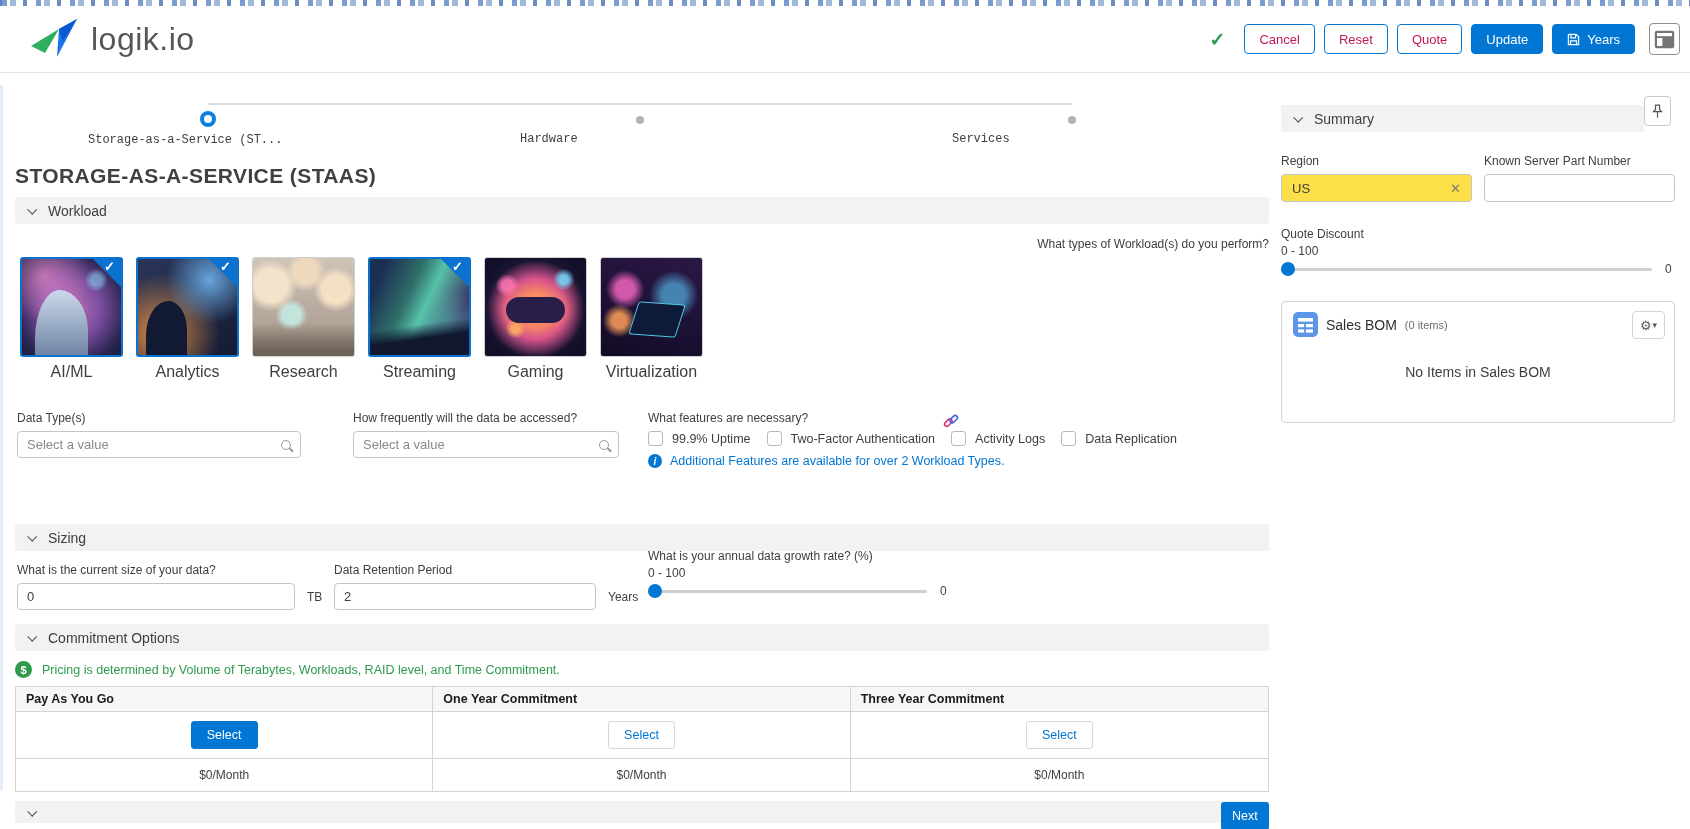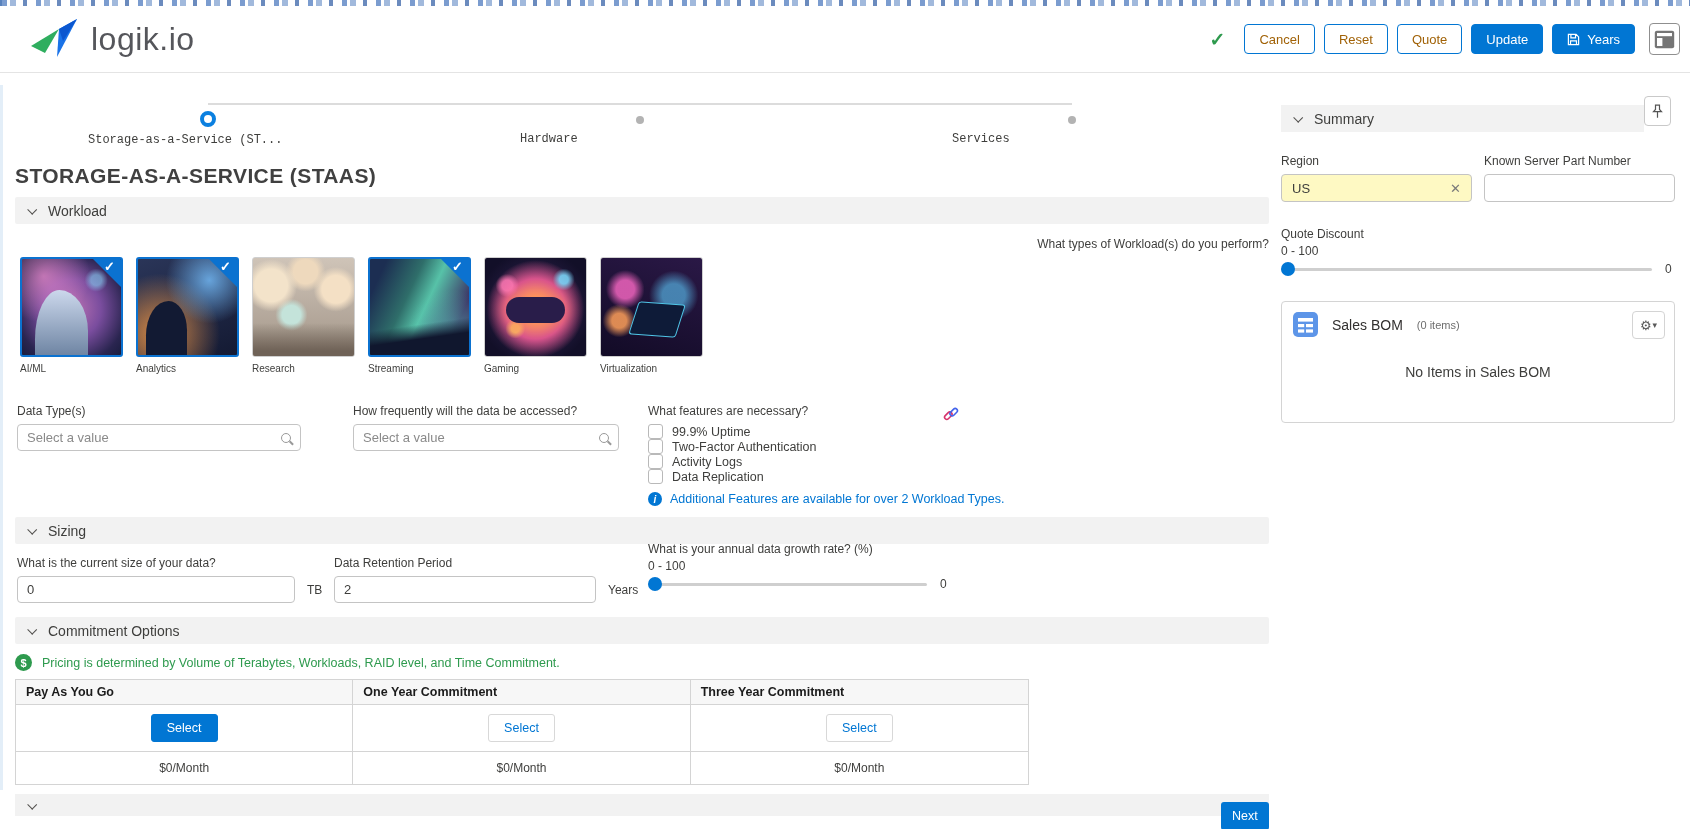--- a/index.html
+++ b/index.html
@@ -10,21 +10,21 @@
   
   .top-strip { height:6px; background:repeating-linear-gradient(90deg,#5b84c4 0 5px,#fff 5px 8px,#8aa8d4 8px 14px,#fff 14px 21px,#476fae 21px 25px,#fff 25px 34px); opacity:.8; border-left:2px solid #2f64ad; }
   .left-edge { position:absolute; left:0; top:85px; width:3px; height:705px; background:#e3eef8; }
 
   
   .app-header { height:67px; display:flex; align-items:center; justify-content:space-between; padding:0 10px 0 30px; border-bottom:1px solid #e4e4e4; background:#fff; }
   .logo { display:flex; align-items:center; gap:13px; }
   .logo-text { font-size:32px; color:#55565b; letter-spacing:.5px; }
   .header-actions { display:flex; align-items:center; gap:9px; }
   .check-ok { color:#2e9a4e; font-size:19px; font-weight:bold; margin-right:10px; }
-  .btn { height:30px; padding:0 14px; border-radius:4px; font-size:13px; display:inline-flex; align-items:center; gap:7px; cursor:pointer; background:#fff; border:1px solid #0176d3; color:#a16207; font-family:inherit; }
+  .btn { height:30px; padding:0 14px; border-radius:4px; font-size:13px; display:inline-flex; align-items:center; gap:7px; cursor:pointer; background:#fff; border:1px solid #0176d3; color:#be185d; font-family:inherit; }
   .btn.primary { background:#0176d3; color:#fff; border-color:#0176d3; }
   .icon-btn { width:31px; height:32px; border:1px solid #8f8f8f; border-radius:4px; background:#fff; display:inline-flex; align-items:center; justify-content:center; margin-left:5px; cursor:pointer; }
 
   
   .main { position:absolute; left:15px; top:80px; width:1254px; }
 
   
   .stepper { position:relative; height:54px; margin-top:14px; }
   .step-line { position:absolute; top:9px; left:193px; width:864px; height:2px; background:#dcdcdc; }
   .step { position:absolute; top:16px; width:240px; transform:translateX(-50%); text-align:left; cursor:pointer;font-family:Liberation Mono, monospace; }
@@ -39,21 +39,21 @@
 
   .q-label { font-size:12px; margin-top:13px;text-align:right; }
 
   
   .tiles { display:flex; gap:13px; margin-top:6px; margin-left:5px; }
   .tile { width:103px; cursor:pointer; }
   .tile-img { position:relative; width:103px; height:100px; border-radius:3px; border:1px solid #cfcfcf; overflow:hidden; }
   .tile.sel .tile-img { border:2px solid #0b72d0; }
   .tile-check { position:absolute; top:-1px; right:-1px; width:0; height:0; border-top:30px solid #0b72d0; border-left:30px solid transparent; }
   .tile-check b { position:absolute; left:-18px; top:-29px; color:#fff; font-size:13px; font-weight:700; }
-  .tile-label { text-align:left; font-size:10px; margin-top:6px; color:#3e3e3c; }
+  .tile-label { text-align:center; font-size:16px; margin-top:6px; color:#3e3e3c; }
 
   .img-aiml { background: radial-gradient(circle at 75% 22%, rgba(140,220,255,.55) 0 5%, transparent 11%), radial-gradient(circle at 22% 18%, rgba(255,150,215,.65), transparent 42%), radial-gradient(ellipse at 50% 52%, #bd74b4 0%, #7a4d9e 42%, #2a2550 78%, #161b3a 100%); }
   .img-aiml::after { content:""; position:absolute; left:13%; bottom:-4%; width:54%; height:72%; background:linear-gradient(180deg,#ccd8ec,#69809f); border-radius:46% 54% 0 0 / 72% 60% 0 0; }
   .img-analytics { background: radial-gradient(circle at 72% 22%, rgba(115,185,245,.85), transparent 42%), radial-gradient(circle at 22% 78%, rgba(242,152,70,.9), transparent 56%), linear-gradient(160deg,#2a3558,#141a33); }
   .img-analytics::after { content:""; position:absolute; left:8%; bottom:0; width:42%; height:56%; background:#121a33; border-radius:55% 45% 0 0 / 65% 55% 0 0; }
   .img-research { background: radial-gradient(circle at 18% 28%, #f3e3ca 0 15%, transparent 24%), radial-gradient(circle at 52% 14%, #eed9bd 0 12%, transparent 20%), radial-gradient(circle at 82% 32%, #f4e0c5 0 13%, transparent 21%), radial-gradient(circle at 38% 58%, #c4e3da 0 11%, transparent 19%), linear-gradient(180deg,#cfc4b8,#a29588); }
   .img-research::after { content:""; position:absolute; left:0; bottom:0; width:100%; height:34%; background:linear-gradient(180deg,transparent,#6f6257 85%); }
   .img-streaming { background: radial-gradient(circle at 82% 78%, rgba(95,205,190,.55), transparent 40%), linear-gradient(115deg,#1c2e52 12%, #2f6e6a 38%, #57c2a8 54%, #3b2f63 82%); }
   .img-streaming::after { content:""; position:absolute; left:0; bottom:0; width:100%; height:45%; background:linear-gradient(172deg,transparent 34%, #10172e 60%); }
   .img-gaming { background: radial-gradient(circle at 22% 28%, rgba(255,120,180,.85) 0 5%, transparent 11%), radial-gradient(circle at 78% 22%, rgba(120,220,255,.85) 0 4%, transparent 10%), radial-gradient(circle at 30% 72%, rgba(255,190,90,.8) 0 4%, transparent 10%), radial-gradient(circle at 50% 52%, #ff9a5c 0 16%, #d9548c 42%, transparent 68%), radial-gradient(circle at 50% 50%, #3a2a5e, #120f28 82%); }
@@ -62,69 +62,69 @@
   .img-virtualization::after { content:""; position:absolute; left:32%; top:46%; width:46%; height:32%; background:#0e1b38; border:1px solid #4fc4e6; transform:skewX(-14deg) rotate(4deg); border-radius:3px; }
 
   
   .fields-row { position:relative; margin-top:30px; height:104px; }
   .fcol { position:absolute; top:0; }
   .f-label { font-size:12px; margin-bottom:6px; }
   .select-box { width:284px; height:27px; border:1px solid #c4c4c4; border-radius:4px; display:flex; align-items:center; justify-content:space-between; padding:0 9px; background:#fff; cursor:pointer; }
   .select-box .ph { font-size:13px; color:#8a8a8a; }
   .mag { width:10px; height:10px; border:1.6px solid #9a9a9a; border-radius:50%; position:relative; flex:0 0 auto; }
   .mag::after { content:""; position:absolute; width:5px; height:1.6px; background:#9a9a9a; transform:rotate(45deg); right:-4px; bottom:-2px; }
-  .feat-list { display:flex; flex-direction:column; gap:0; margin-top:1px; }
+  .feat-list { display:flex; flex-direction:row; gap:16px; margin-top:1px; }
   .feat { display:flex; align-items:center; gap:9px; font-size:12.5px; }
   .cb { width:15px; height:15px; border:1px solid #b9b9b9; border-radius:3px; background:#fff; cursor:pointer; flex:0 0 auto; }
   .link-icon { position:absolute; left:928px; top:2px; cursor:pointer; }
   .info-row { display:flex; align-items:center; gap:8px; margin-top:8px; color:#0176d3; font-size:12.5px; }
   .info-dot { width:14px; height:14px; border-radius:50%; background:#0176d3; color:#fff; font-size:10px; font-style:italic; font-weight:700; display:flex; align-items:center; justify-content:center; flex:0 0 auto; }
 
   
   .sizing-row { position:relative; margin-top:12px; height:52px; }
   .inline { display:flex; align-items:center; }
   .text-input { border:1px solid #c4c4c4; border-radius:4px; height:27px; padding:0 9px; font-size:13px; color:#3e3e3c; font-family:inherit; background:#fff; }
   .unit { font-size:12px; margin-left:12px; }
   .range-label { font-size:12px; margin-top:3px; }
   .slider { position:relative; width:279px; height:14px; }
   .slider .track { position:absolute; left:0; right:0; top:6px; height:3px; background:#cfcfcf; border-radius:2px; }
   .slider .thumb { position:absolute; left:0; top:0; width:14px; height:14px; background:#0176d3; border-radius:50%; cursor:pointer; }
   .slider-val { font-size:12px; margin-left:13px; }
 
   
   .note-row { display:flex; align-items:center; gap:10px; margin-top:10px; color:#2e9a4e; font-size:12.5px; }
   .dollar-dot { width:17px; height:17px; border-radius:50%; background:#2e9a4e; color:#fff; font-weight:700; font-size:11px; display:flex; align-items:center; justify-content:center; flex:0 0 auto; }
-  .commit-table { margin-top:8px; border:1px solid #d4d4d4; width:1014px; }
+  .commit-table { margin-top:8px; border:1px solid #d4d4d4; width:1254px; }
   .ct-row { display:grid; grid-template-columns:1fr 1fr 1fr; }
   .ct-row .cell { border-right:1px solid #d4d4d4; }
   .ct-row .cell:last-child { border-right:none; }
   .ct-head .cell { background:#f7f7f7; font-weight:700; font-size:12.5px; color:#1b1b1b; padding:5px 10px; }
   .ct-sel .cell { padding:9px 0; text-align:center; border-top:1px solid #d4d4d4; }
   .ct-price .cell { padding:9px 0; text-align:center; font-size:12px; border-top:1px solid #d4d4d4; }
   .btn-select { font-size:12.5px; padding:6px 15px; border-radius:3px; cursor:pointer; font-family:inherit; }
   .btn-select.filled { background:#0176d3; color:#fff; border:1px solid #0176d3; }
   .btn-select.outline { background:#fff; color:#0176d3; border:1px solid #d8d8d8; }
 
   .collapse-bar { margin-top:9px; height:22px; background:#f2f2f2; display:flex; align-items:center; padding:0 13px; cursor:pointer; }
   .next-btn { position:absolute; left:1221px; top:802px; background:#0176d3; color:#fff; border:none; border-radius:3px; font-size:12.5px; padding:7px 11px; cursor:pointer; font-family:inherit; }
 
   
   .sidebar { position:absolute; left:1281px; top:96px; width:394px; }
   .summary-bar { margin-top:9px; width:363px; height:27px; background:#f2f2f2; display:flex; align-items:center; gap:13px; padding:0 13px; font-size:14px; cursor:pointer; }
   .pin-btn { position:absolute; right:4px; top:0; width:27px; height:30px; border:1px solid #c9c9c9; border-radius:4px; background:#fff; display:flex; align-items:center; justify-content:center; cursor:pointer; }
   .sb-fields { display:flex; gap:12px; margin-top:22px; }
   .sb-col { width:191px; }
   .sb-label { font-size:12px; margin-bottom:6px; }
-  .input-like { height:28px; border:1px solid #c4c4c4; border-radius:4px; display:flex; align-items:center; justify-content:space-between; padding:0 10px; font-size:13px; background:#fef9c3; }
+  .input-like { height:28px; border:1px solid #c4c4c4; border-radius:4px; display:flex; align-items:center; justify-content:space-between; padding:0 10px; font-size:13px; background:#fde047; }
   .x-icon { color:#7a7a7a; font-size:13px; cursor:pointer; }
   .sb-input { width:191px; height:28px; border:1px solid #c4c4c4; border-radius:4px; padding:0 9px; font-size:13px; font-family:inherit; }
   .discount { margin-top:25px; }
   .slider.wide { width:371px; }
   .bom-card { margin-top:25px; width:394px; height:122px; border:1px solid #d4d4d4; border-radius:4px; position:relative; background:#fff; }
-  .bom-head { display:flex; align-items:center; gap:14px; padding:10px 10px 0 11px; }
+  .bom-head { display:flex; align-items:center; gap:8px; padding:10px 10px 0 11px; }
   .bom-title { font-size:14px; color:#32302f; }
   .bom-count { font-size:11px; color:#6e6e6e; }
   .gear-btn { position:absolute; right:9px; top:9px; width:33px; height:28px; border:1px solid #d4d4d4; border-radius:4px; background:#fff; display:flex; align-items:center; justify-content:center; gap:1px; color:#5a5a5a; cursor:pointer; font-size:13px; }
   .gear-btn .caret { font-size:9px; }
   .bom-empty { text-align:center; margin-top:27px; font-size:14px; color:#3e3e3c; }
 </style>
 </head>
 <body>
 
 <div class="page">

